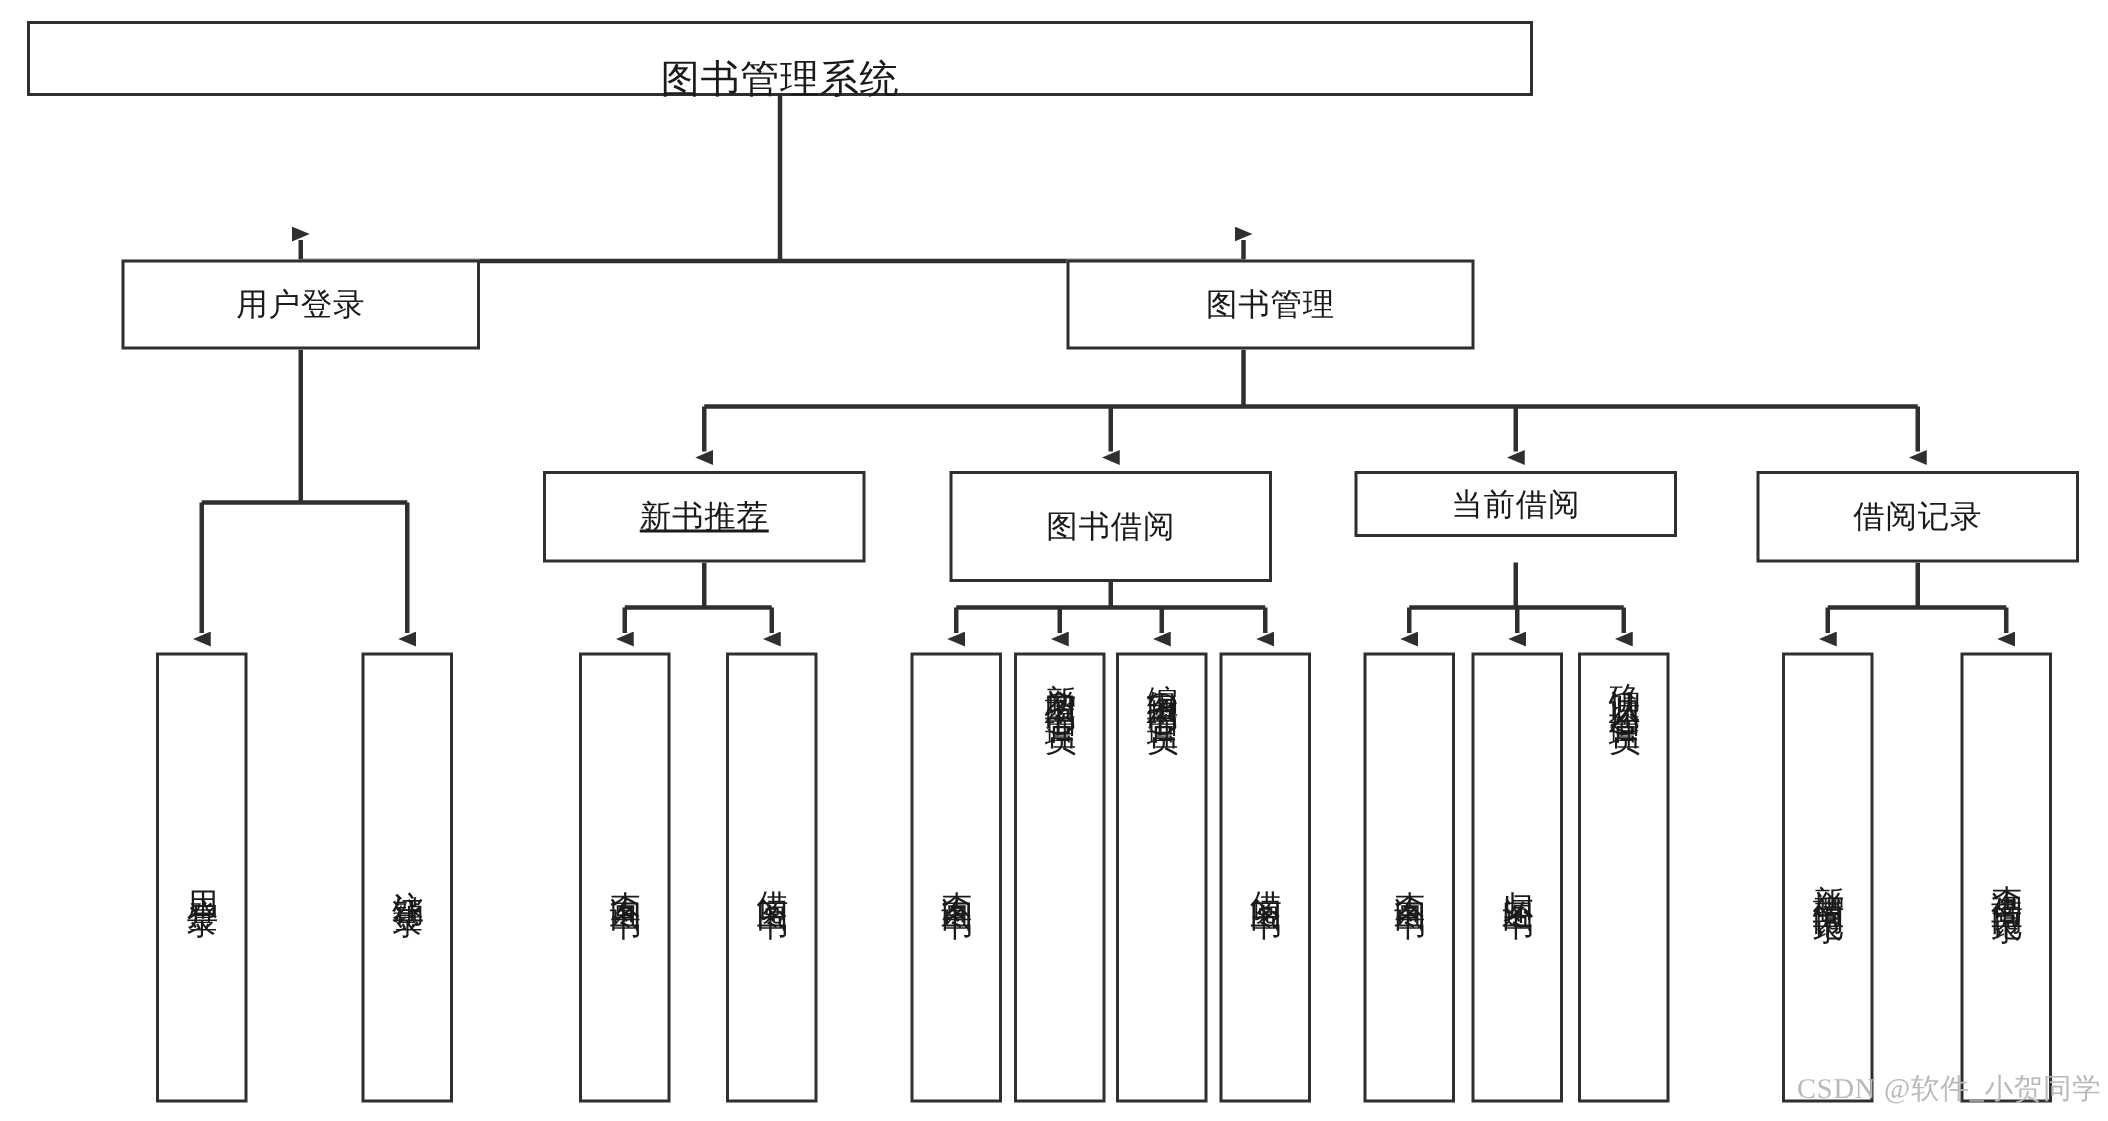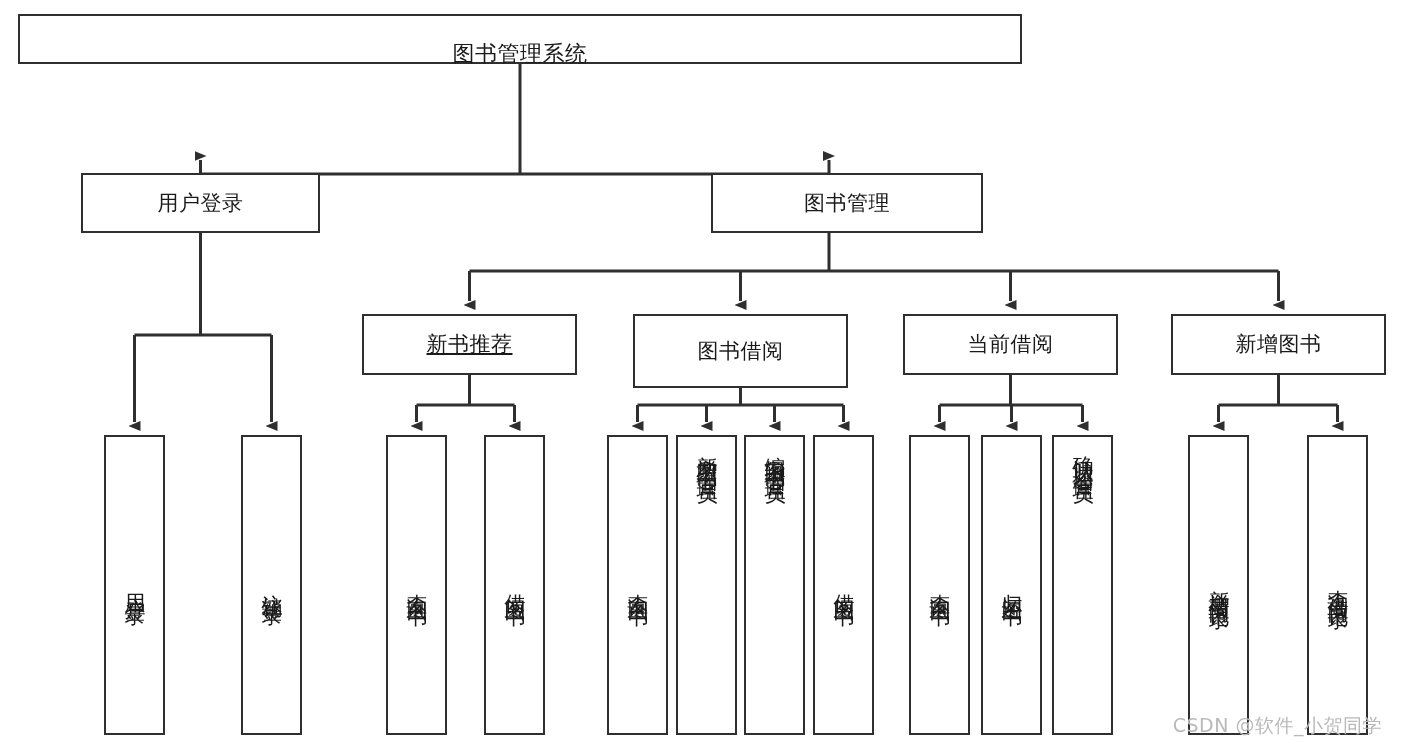--- a/index.html
+++ b/index.html
@@ -27,21 +27,21 @@
     display:block;
     white-space:pre-line;
     text-align:center;
     line-height:1.15;
   }
   
   .h-node .lbl{
     font-size:21px;
     letter-spacing:0.5px;
   }
-  .root .lbl{font-size:22px;margin-top:30px;}
+  .root .lbl{font-size:26px;margin-top:30px;}
   
   .v-node{
     align-items:center;
     justify-content:center;
   }
   .v-node .lbl{
     writing-mode:vertical-rl;
     text-orientation:upright;
     font-size:21px;
     letter-spacing:4px;
@@ -51,25 +51,26 @@
   .v-node.top .lbl{
     align-self:flex-start;
     margin-top:2px;
   }
   svg.links{
     position:absolute;left:0;top:0;width:1405px;height:747px;
     pointer-events:none;
   }
   .watermark{
     position:absolute;
-    right:23px;bottom:8px;
+    right:4px;bottom:8px;
     font-size:19px;
     color:#b9b9b9;
     letter-spacing:0.5px;
     white-space:nowrap;
+    font-family:Liberation Serif, serif;
   }
 </style>
 </head>
 <body>
 
 <div id="diagram">
   <svg class="links" viewBox="0 0 1405 747">
     <defs>
       <marker id="arrow" markerWidth="10" markerHeight="12" refX="1" refY="6" orient="auto" markerUnits="userSpaceOnUse">
         <path d="M0,0 L10,0 L5,12 Z" fill="#2f2f2f"></path>
@@ -120,25 +121,25 @@
       </div>
       <div class="node h-node" style="left: 711px; top: 173px; width: 272px; height: 60px;">
         <span class="lbl">图书管理</span>
       </div>
       <div class="node h-node" style="left: 362px; top: 314px; width: 215px; height: 61px; text-decoration: underline;">
         <span class="lbl">新书推荐</span>
       </div>
       <div class="node h-node" style="left: 633px; top: 314px; width: 215px; height: 74px;">
         <span class="lbl">图书借阅</span>
       </div>
-      <div class="node h-node" style="left: 903px; top: 314px; width: 215px; height: 61px;">
+      <div class="node h-node" style="left: 903px; top: 314px; width: 215px; height: 44px;">
         <span class="lbl">当前借阅</span>
       </div>
       <div class="node h-node" style="left: 1171px; top: 314px; width: 215px; height: 61px;">
-        <span class="lbl">新增图书</span>
+        <span class="lbl">借阅记录</span>
       </div>
       <div class="node v-node" style="left: 104px; top: 435px; width: 61px; height: 300px;">
         <span class="lbl">用户登录</span>
       </div>
       <div class="node v-node" style="left: 241px; top: 435px; width: 61px; height: 300px;">
         <span class="lbl">注销登录</span>
       </div>
       <div class="node v-node" style="left: 386px; top: 435px; width: 61px; height: 300px;">
         <span class="lbl">查询图书</span>
       </div>

